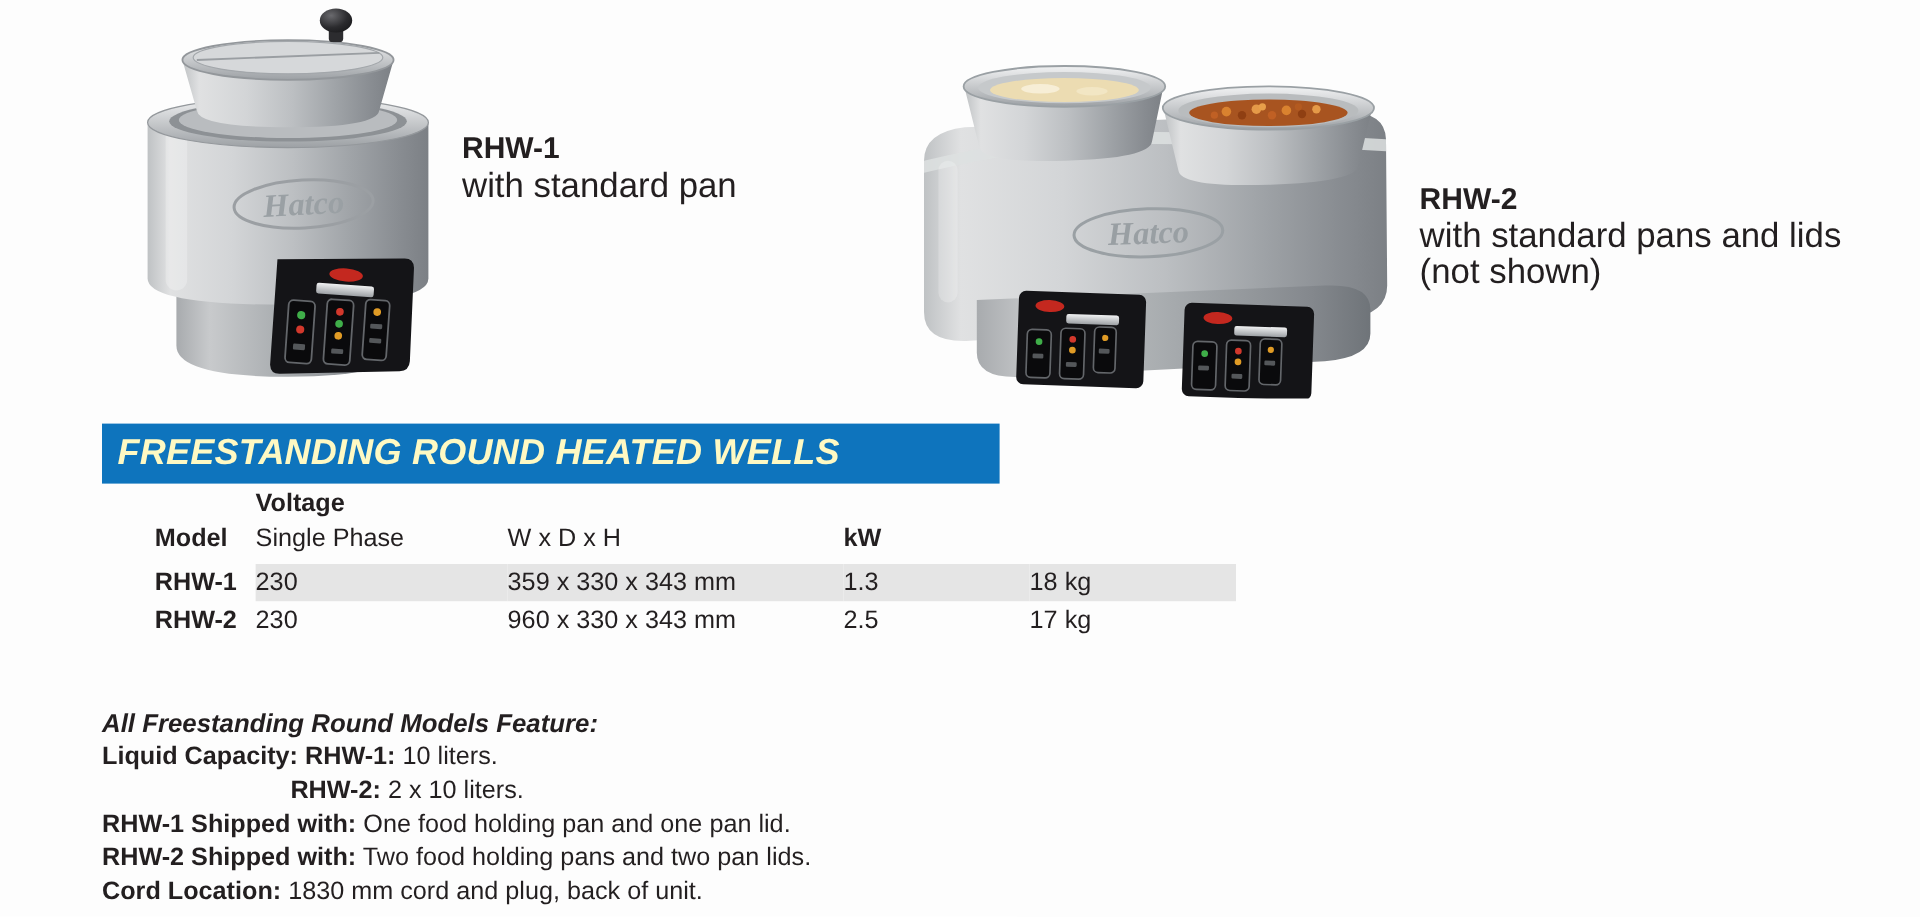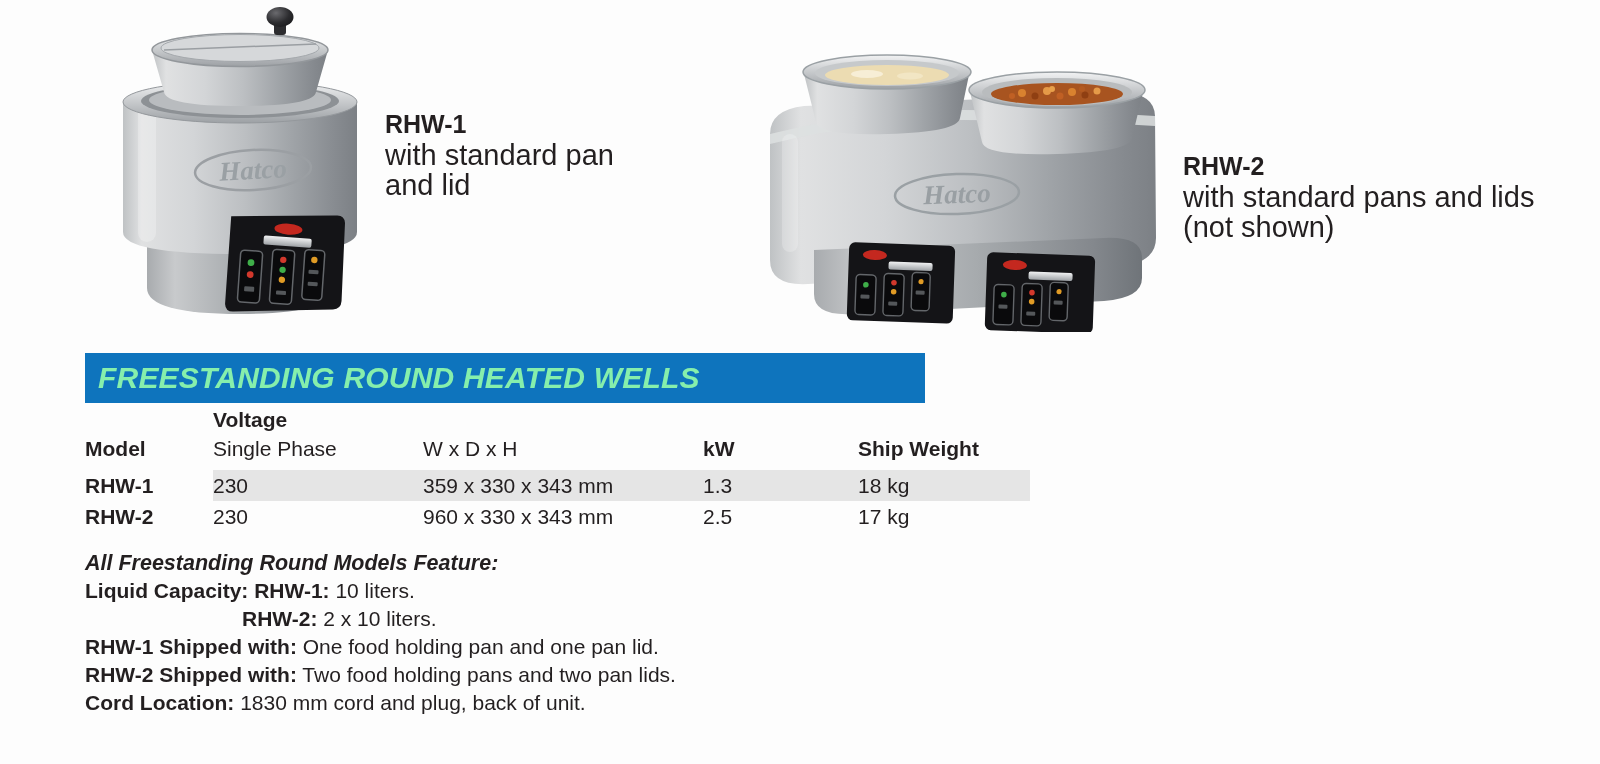--- a/index.html
+++ b/index.html
@@ -10,42 +10,42 @@
     font-family:"Liberation Sans", sans-serif;
   }
   .abs { position:absolute; }
 
   
   .caption-title { font-size:25px; font-weight:bold; line-height:32px; }
   .caption-line  { font-size:29px; line-height:30px; }
 
   
   .banner {
-    left:85px; top:353px; width:840px; height:50px;
-    background:#0e74bd; color:#86efac;
+    left:85px; top:353px; width:748px; height:50px;
+    background:#0e74bd; color:#fef9c3;
     font-size:30px; font-weight:bold; font-style:italic;
     line-height:50px; padding-left:13px; letter-spacing:0.2px;
   }
 
   
   .spec-table { left:85px; top:405px; width:945px; font-size:21px; }
   .t-row { display:grid; grid-template-columns:128px 210px 280px 155px 172px; }
   .t-row > div { }
-  .t-row > div:first-child { text-align:left; }
+  .t-row > div:first-child { text-align:left;margin-left:44px; }
   .hdr1 { height:29px; line-height:29px; font-weight:bold; }
   .hdr2 { height:30px; line-height:30px; }
   .hdr2 .b { font-weight:bold; }
   .data-rows { margin-top:6px; }
   .d-row { height:31px; line-height:31px; }
   .d-row .model { font-weight:bold; }
   .d-row.shaded > div:not(.model) { background:#e5e5e5; }
 
   
   .features { left:85px; top:549px; font-size:21px; line-height:28px; }
-  .feat-heading { font-weight:bold; font-style:italic; font-size:21.5px; }
+  .feat-heading { font-weight:bold; font-style:italic; font-size:21.5px;margin-top:40px; }
   .feat-line .b { font-weight:bold; }
   .feat-line.indent { padding-left:157px; }
 </style>
 </head>
 <body>
 
 <div class="page">
 
   <svg width="0" height="0" style="position:absolute" aria-hidden="true">
     <defs>
@@ -125,21 +125,20 @@
         <circle cx="224" cy="256" r="3.2" fill="#e09b25"></circle>
         <rect x="219" y="266" width="10" height="4" rx="1" fill="#54575a"></rect>
         <rect x="219" y="278" width="10" height="4" rx="1" fill="#54575a"></rect>
       </g>
     </g>
   </svg>
 
   <div class="abs" style="left:385px; top:108px">
     <div class="caption-title">RHW-1</div>
     <div class="caption-line">with standard pan</div>
-    <div class="caption-line">and lid</div>
   </div>
 
   <svg class="abs" style="left:752px; top:12px" width="420" height="320" viewBox="0 0 420 320">
 
     <path d="M18,122 Q18,98 52,94 L368,82 Q402,80 403,104 L404,226 Q404,250 370,254 L56,272 Q18,274 18,248 Z" fill="url(#steelH)"></path>
     <path d="M18,122 Q115,98 210,98 Q310,98 403,104 L403,114 Q310,108 210,108 Q115,108 18,132 Z" fill="#dde0e1" opacity="0.85"></path>
     <rect x="30" y="122" width="16" height="118" rx="8" fill="#ffffff" opacity="0.22"></rect>
 
     <path d="M62,238 L352,226 Q390,224 390,246 L390,266 Q390,286 352,289 L100,302 Q62,304 62,282 Z" fill="url(#steelBase)"></path>
 
@@ -222,21 +221,20 @@
       <div></div>
       <div>Voltage</div>
       <div></div>
       <div></div>
     </div>
     <div class="t-row hdr2">
       <div class="b">Model</div>
       <div>Single Phase</div>
       <div>W x D x H</div>
       <div class="b">kW</div>
-      <div class="b">Ship Weight</div>
     </div>
     <div class="data-rows">
       <div class="t-row d-row shaded">
         <div class="model">RHW-1</div>
         <div>230</div>
         <div>359 x 330 x 343 mm</div>
         <div>1.3</div>
         <div>18 kg</div>
       </div>
       <div class="t-row d-row">

